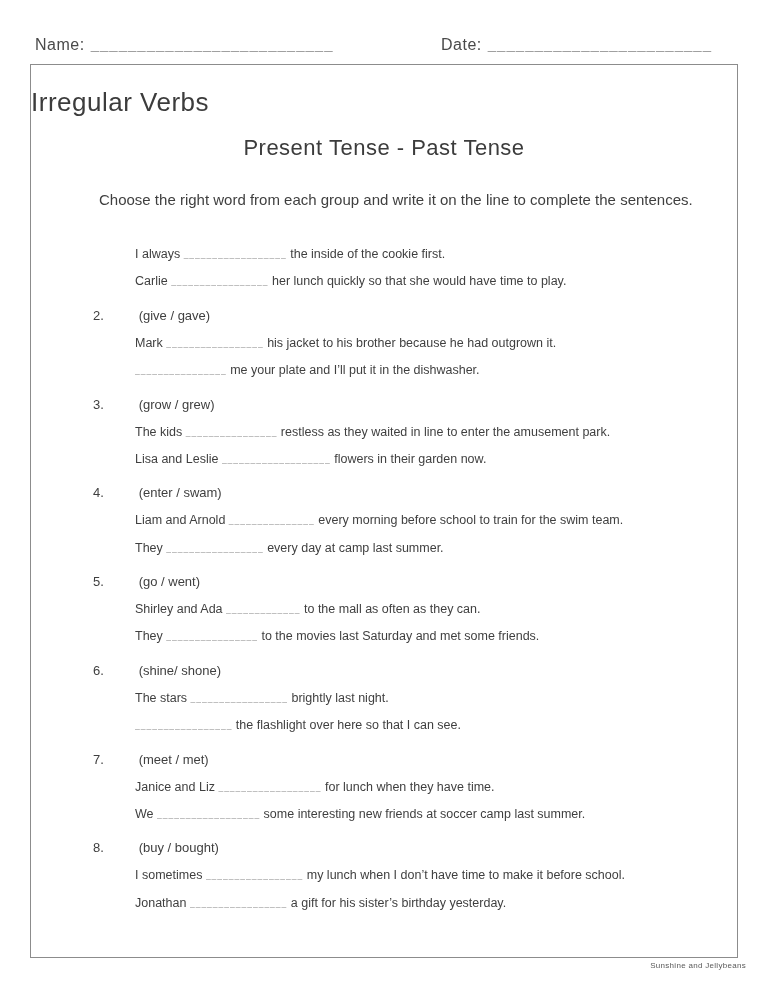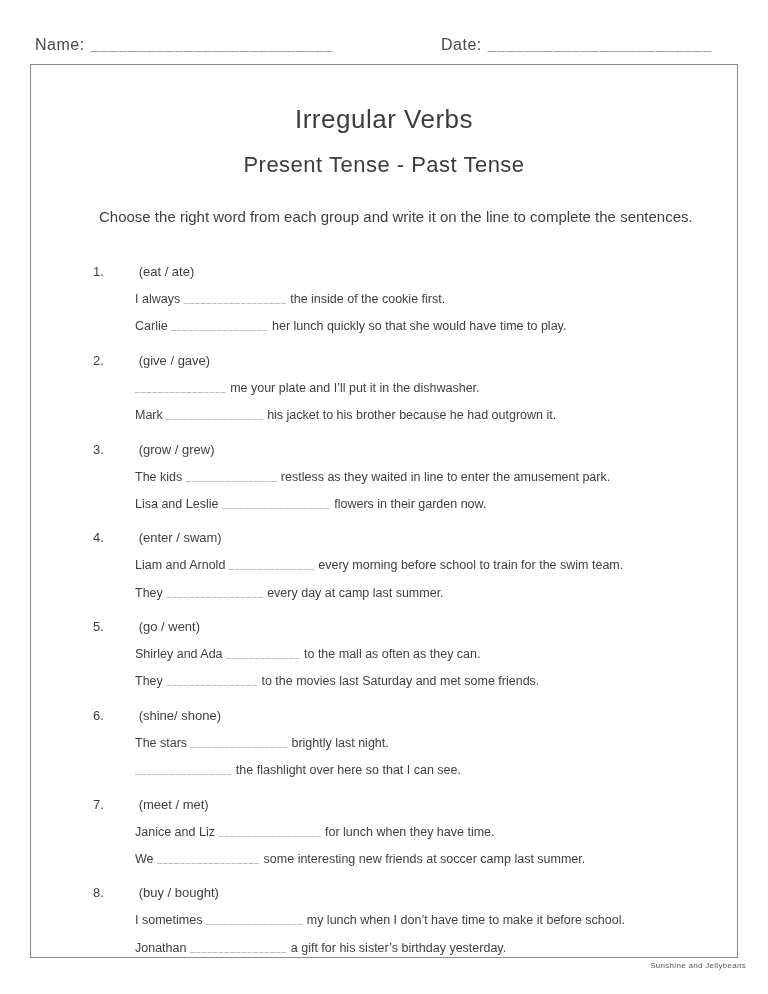--- a/index.html
+++ b/index.html
@@ -35,22 +35,22 @@
     white-space: nowrap;
   }
   .box {
     margin: 10px 30px 0 30px;
     height: 894px;
     border: 1px solid #8c8c8c;
     padding-top: 22px;
     overflow: hidden;
   }
   .title {
-    margin: 17px;
-    text-align: center;
+    margin: 0;
+    text-align: left;
     font-size: 26px;
     font-weight: normal;
     letter-spacing: 0.5px;
     color: #3c3c3c;
   }
   .subtitle {
     margin: 17px 0 15px 0;
     text-align: center;
     font-size: 22px;
     font-weight: normal;
@@ -109,51 +109,47 @@
 </div>
 
 <div class="box">
   <h1 class="title">Irregular Verbs</h1>
   <h2 class="subtitle">Present Tense - Past Tense</h2>
   <p class="instructions">Choose the right word from each group and write it on the line to complete the sentences.</p>
 
   <div class="items">
 
     <div class="item">
-      <div class="item-head">
-        <span class="num">1.</span>
-        <span class="choices">(eat / ate)</span>
-      </div>
       <p class="sentence">
         <span>I always</span>
         <span class="blank">__________________</span>
         <span>the inside of the cookie first.</span>
       </p>
       <p class="sentence">
         <span>Carlie</span>
         <span class="blank">_________________</span>
         <span>her lunch quickly so that she would have time to play.</span>
       </p>
     </div>
 
     <div class="item">
       <div class="item-head">
         <span class="num">2.</span>
         <span class="choices">(give / gave)</span>
       </div>
       <p class="sentence">
+        <span>Mark</span>
+        <span class="blank">_________________</span>
+        <span>his jacket to his brother because he had outgrown it.</span>
+      </p>
+      <p class="sentence">
         <span></span>
         <span class="blank">________________</span>
         <span>me your plate and I’ll put it in the dishwasher.</span>
       </p>
-      <p class="sentence">
-        <span>Mark</span>
-        <span class="blank">_________________</span>
-        <span>his jacket to his brother because he had outgrown it.</span>
-      </p>
     </div>
 
     <div class="item">
       <div class="item-head">
         <span class="num">3.</span>
         <span class="choices">(grow / grew)</span>
       </div>
       <p class="sentence">
         <span>The kids</span>
         <span class="blank">________________</span>

